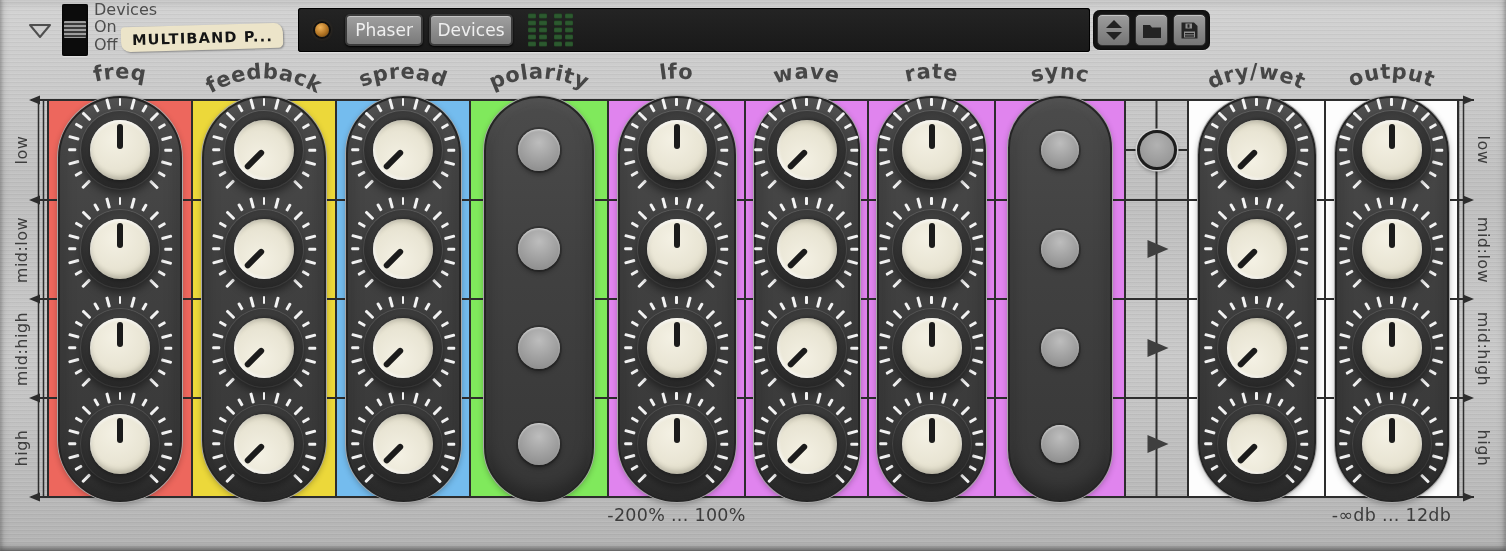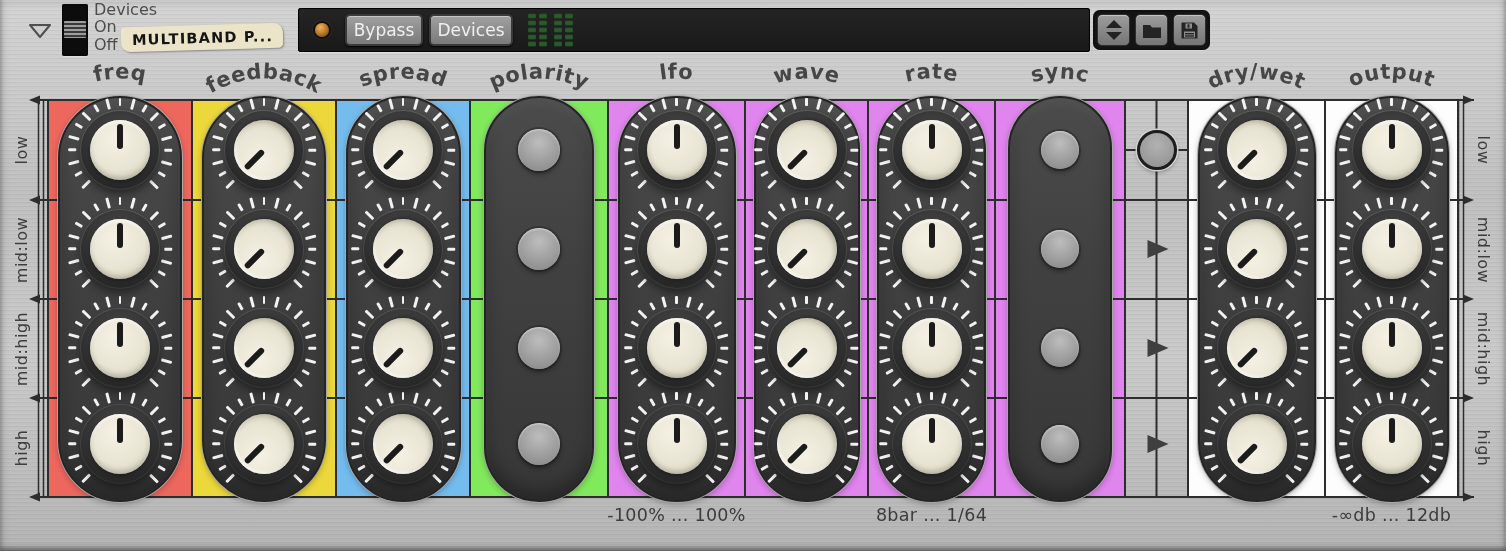--- a/index.html
+++ b/index.html
@@ -85,21 +85,21 @@
     <div>On</div>
     <div>Off</div>
   </div>
 
   <div class="preset-tag">
     <span>MULTIBAND P...</span>
   </div>
 
   <div class="darkbar">
     <div class="led"></div>
-    <button class="hbtn editor">Bypass</button>
+    <button class="hbtn editor">Phaser</button>
     <button class="hbtn devices">Devices</button>
     <div class="meters" id="meters">
         <div class="mgroup">
           <div class="mseg" style="background: rgb(44, 90, 47);"></div>
           <div class="mseg" style="background: rgb(44, 90, 47);"></div>
           <div class="mseg" style="background: rgb(44, 90, 47);"></div>
           <div class="mseg" style="background: rgb(44, 90, 47);"></div>
           <div class="mseg" style="background: rgb(44, 90, 47);"></div>
           <div class="mseg" style="background: rgb(44, 90, 47);"></div>
           <div class="mseg" style="background: rgb(44, 90, 47);"></div>
@@ -618,21 +618,21 @@
         <div class="tick" style="transform: rotate(75deg) translateY(-48px);"></div>
         <div class="tick short" style="transform: rotate(90deg) translateY(-48px);"></div>
         <div class="tick" style="transform: rotate(105deg) translateY(-48px);"></div>
         <div class="tick short" style="transform: rotate(120deg) translateY(-48px);"></div>
         <div class="tick" style="transform: rotate(135deg) translateY(-48px);"></div>
         <div class="ring"></div>
         <div class="cap" style="transform: rotate(0deg);">
           <div class="pointer"></div>
         </div>
       </div>
-      <div class="range" style="left: 556.5px; top: 505px;">-100% ... 100%</div>
+      <div class="range" style="left: 556.5px; top: 505px;">-200% ... 100%</div>
       <div class="darkcol" style="left: 753.5px; width: 106px; border-radius: 53px;"></div>
       <div class="knob" style="left: 748.5px; top: 92px;">
         <div class="tick" style="transform: rotate(-135deg) translateY(-48px);"></div>
         <div class="tick short" style="transform: rotate(-120deg) translateY(-48px);"></div>
         <div class="tick" style="transform: rotate(-105deg) translateY(-48px);"></div>
         <div class="tick short" style="transform: rotate(-90deg) translateY(-48px);"></div>
         <div class="tick" style="transform: rotate(-75deg) translateY(-48px);"></div>
         <div class="tick short" style="transform: rotate(-60deg) translateY(-48px);"></div>
         <div class="tick" style="transform: rotate(-45deg) translateY(-48px);"></div>
         <div class="tick short" style="transform: rotate(-30deg) translateY(-48px);"></div>
@@ -821,21 +821,20 @@
         <div class="tick" style="transform: rotate(75deg) translateY(-48px);"></div>
         <div class="tick short" style="transform: rotate(90deg) translateY(-48px);"></div>
         <div class="tick" style="transform: rotate(105deg) translateY(-48px);"></div>
         <div class="tick short" style="transform: rotate(120deg) translateY(-48px);"></div>
         <div class="tick" style="transform: rotate(135deg) translateY(-48px);"></div>
         <div class="ring"></div>
         <div class="cap" style="transform: rotate(0deg);">
           <div class="pointer"></div>
         </div>
       </div>
-      <div class="range" style="left: 811.5px; top: 505px;">8bar ... 1/64</div>
       <div class="darkcol" style="left: 1008px; width: 104px; border-radius: 52px;"></div>
       <div class="pushbtn" style="width: 38px; height: 38px; left: 1041px; top: 131px;"></div>
       <div class="pushbtn" style="width: 38px; height: 38px; left: 1041px; top: 230px;"></div>
       <div class="pushbtn" style="width: 38px; height: 38px; left: 1041px; top: 329px;"></div>
       <div class="pushbtn" style="width: 38px; height: 38px; left: 1041px; top: 425px;"></div>
       <div class="linkknob" style="left: 1136.5px; top: 130px;"></div>
       <div class="darkcol" style="left: 1197.5px; width: 118px; border-radius: 59px;"></div>
       <div class="knob" style="left: 1198.5px; top: 92px;">
         <div class="tick" style="transform: rotate(-135deg) translateY(-48px);"></div>
         <div class="tick short" style="transform: rotate(-120deg) translateY(-48px);"></div>

